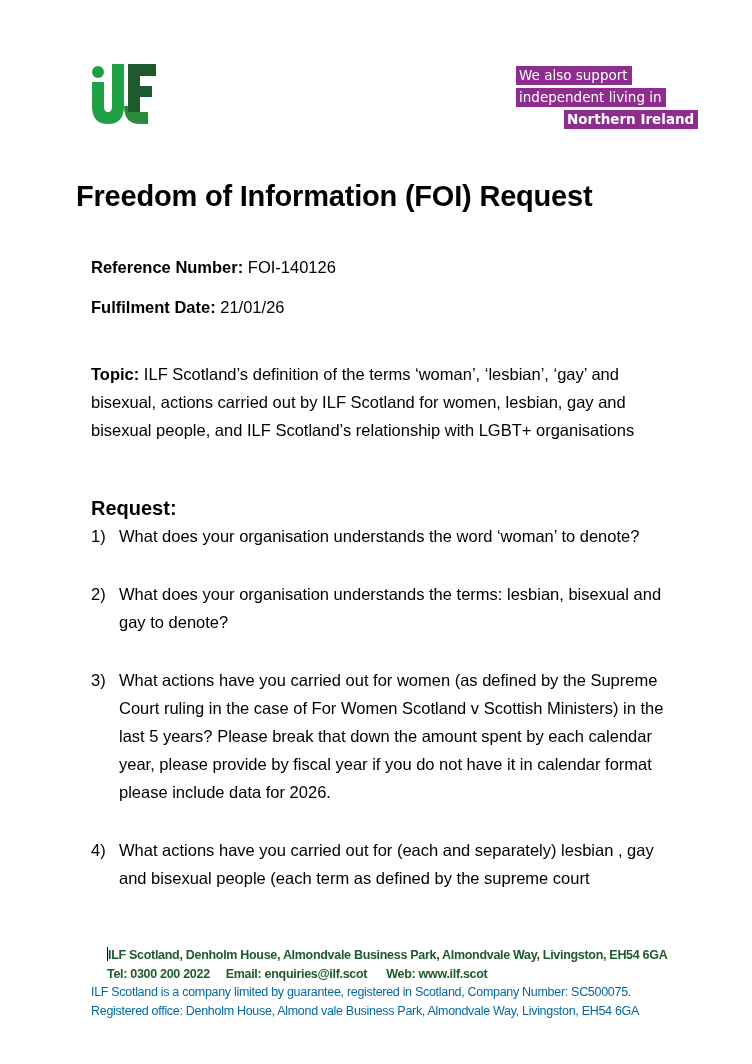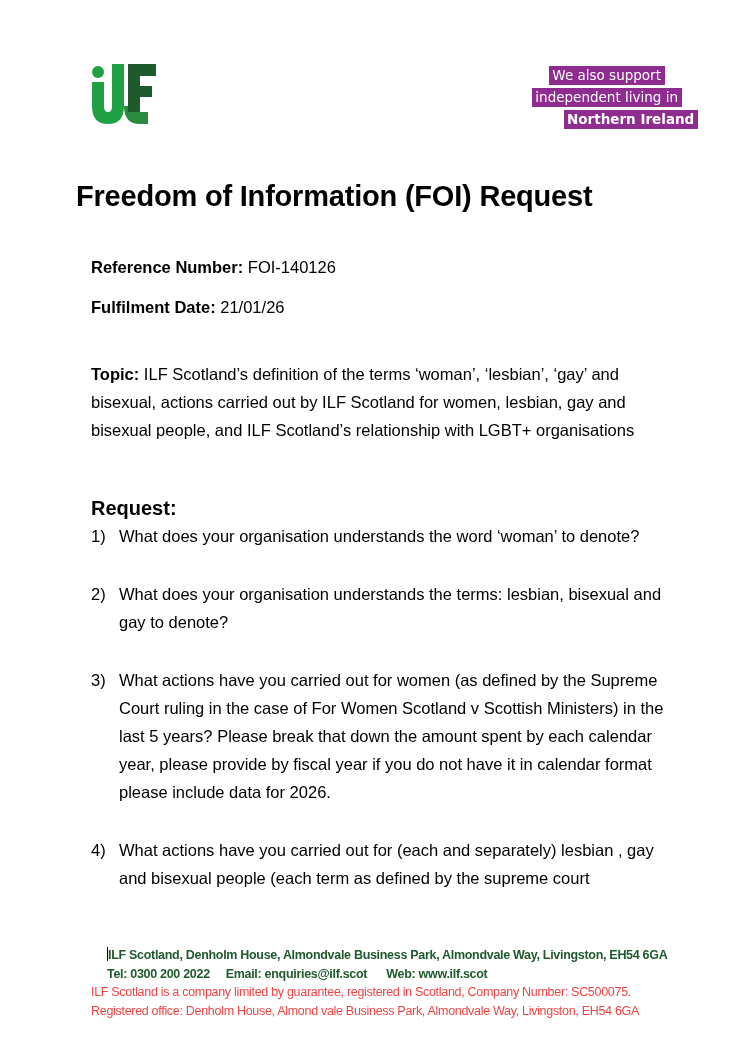--- a/index.html
+++ b/index.html
@@ -4,21 +4,21 @@
   <style>
     * { box-sizing: border-box; margin: 0; padding: 0; }
     html, body { width: 752px; height: 1064px; background: #ffffff; overflow: hidden; }
     body { position: relative; font-family: "Liberation Sans", sans-serif; color: #000; }
 
     .logo { position: absolute; left: 90px; top: 58px; width: 220px; height: 70px; }
     .logo-mark { position: absolute; left: 0; top: 0; width: 68px; height: 68px; }
     .logo-text { position: absolute; left: 80px; top: 0; font-family: "DejaVu Sans", sans-serif; color: #1e7a3a; font-size: 17px; line-height: 21px; letter-spacing: 0.2px; }
     .logo-text .l3 { font-weight: bold; color: #1f6b34; }
 
-    .ni-badge { position: absolute; left: 516px; top: 64px; font-family: "DejaVu Sans", sans-serif; font-size: 13.5px; line-height: 22px; text-align: center; }
+    .ni-badge { position: absolute; left: 516px; top: 64px; font-family: "DejaVu Sans", sans-serif; font-size: 13.5px; line-height: 22px; }
     .ni-badge .row { display: block; }
     .ni-badge span { background: #8e2c8f; color: #fff; padding: 1px 4px 2px 3px; white-space: nowrap; }
     .ni-badge .bold { font-weight: bold; margin-left: 48px; }
 
     .title { position: absolute; left: 76px; top: 180px; font-size: 29px; font-weight: bold; letter-spacing: -0.2px; }
 
     .field { position: absolute; left: 91px; font-size: 16.5px; }
     .field b { font-weight: bold; }
     .ref { top: 258px; }
     .date { top: 298px; }
@@ -26,21 +26,21 @@
 
     .request-label { position: absolute; left: 91px; top: 497px; font-size: 20px; font-weight: bold; }
     .req-list { position: absolute; left: 91px; top: 522px; width: 590px; font-size: 16.5px; line-height: 28px; }
     .req-item { display: flex; margin-bottom: 30px; }
     .req-num { width: 28px; flex: none; }
     .req-text { flex: 1; }
 
     .footer { position: absolute; left: 91px; top: 946px; width: 580px; font-size: 12.5px; line-height: 18.5px; letter-spacing: -0.3px; }
     .footer .g { color: #1f5a2e; font-weight: bold; padding-left: 16px; }
     .footer .g a { color: #1f5a2e; }
-    .footer .plain { color: #ef4444; }
+    .footer .plain { color: #0369a1; }
     .cursor { display: inline-block; width: 1px; height: 14px; background: #000; vertical-align: -2px; }
   </style>
 </head>
 <body>
 
 <div class="logo">
   <svg class="logo-mark" viewBox="0 0 68 68">
     <circle cx="8" cy="14" r="6" fill="#1fa045"></circle>
     <rect x="2" y="24" width="12" height="26" fill="#1fa045"></rect>
     <path d="M2 48 Q2 66 18 66 Q34 66 34 48 L34 6 L22 6 L22 48 Q22 54 18 54 Q14 54 14 48 Z" fill="#1fa045"></path>

